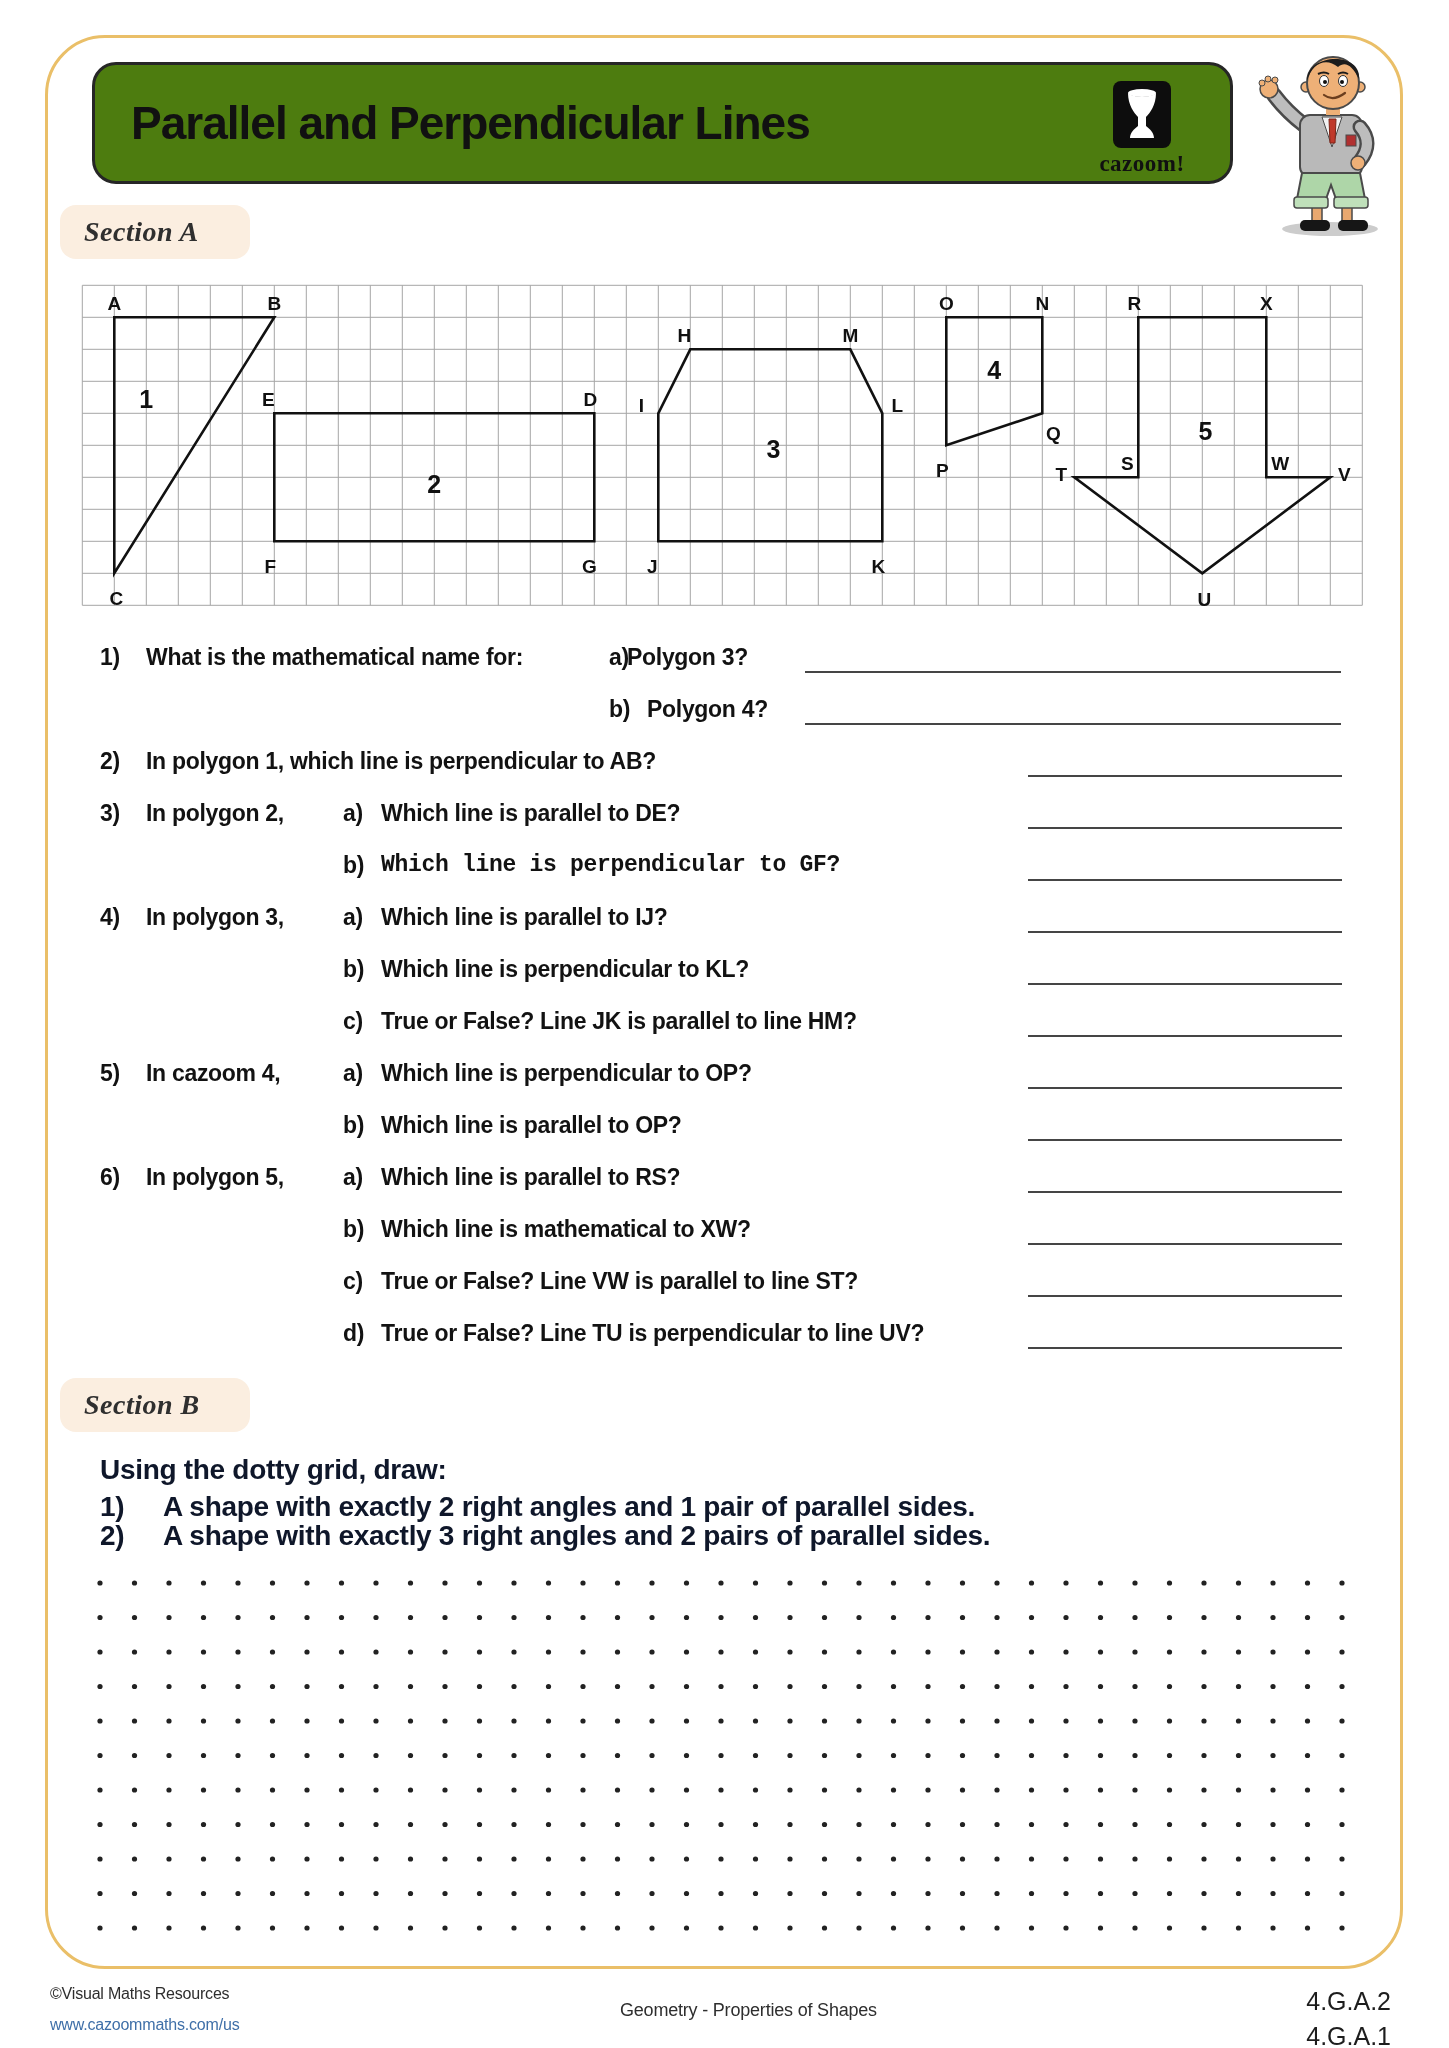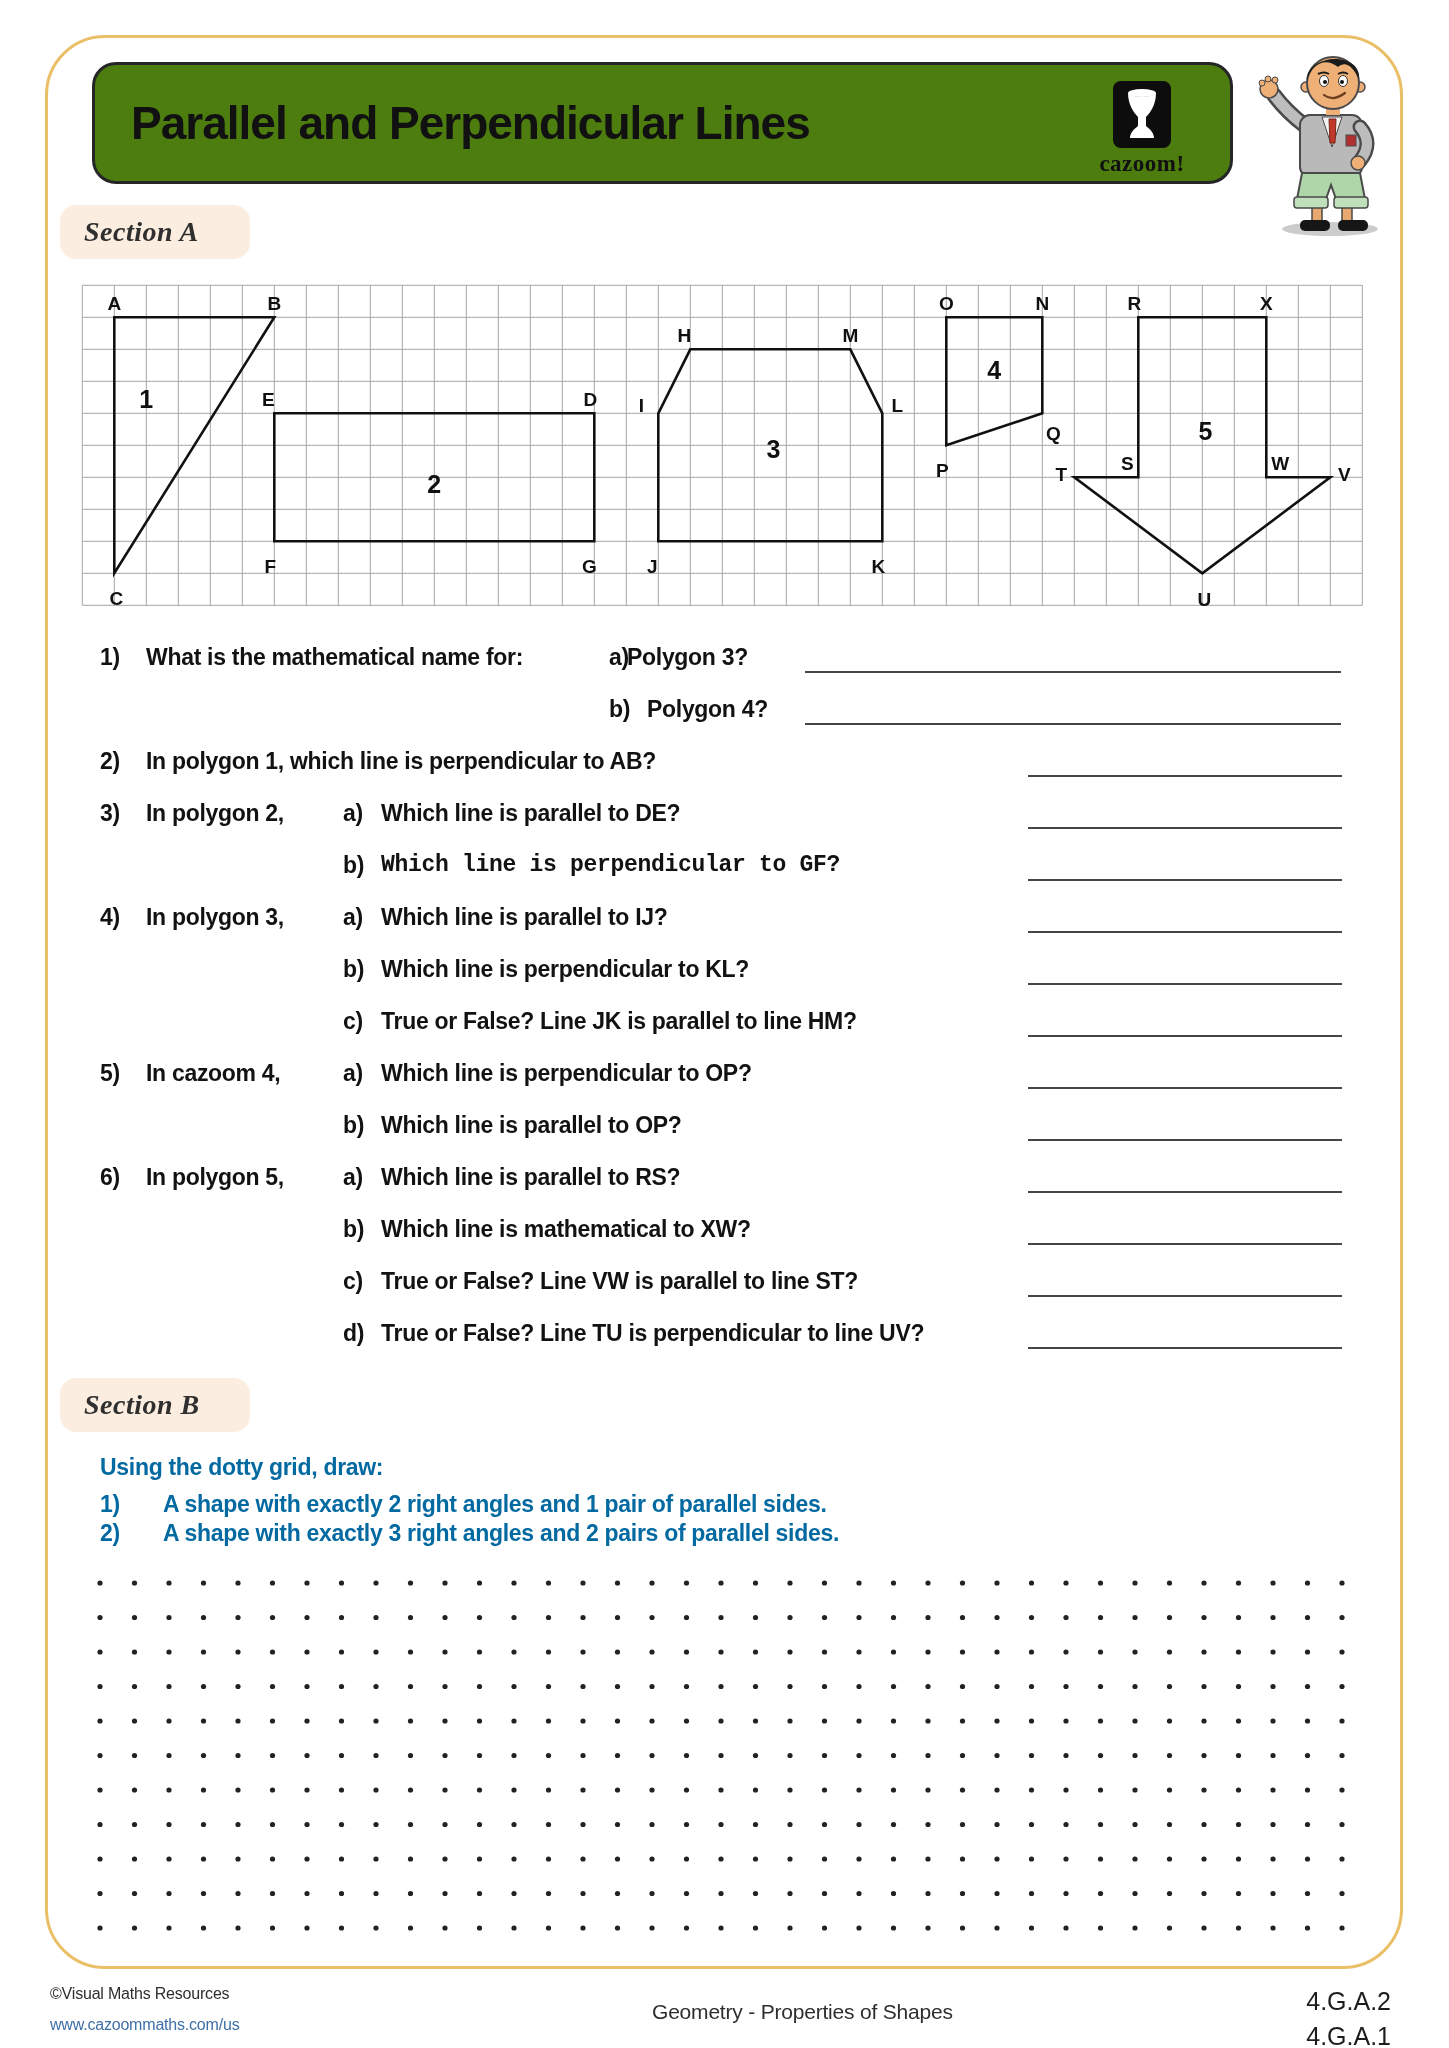--- a/index.html
+++ b/index.html
@@ -15,21 +15,21 @@
   .logo-box{margin:0 auto;width:58px;height:67px;background:#0d0d0d;border-radius:8px;position:relative;}
   .logo-text{margin-top:3px;font-family:"Liberation Serif",serif;font-weight:bold;
              font-size:23px;color:#111;letter-spacing:0.5px;}
   .section-tag{position:absolute;width:190px;height:54px;background:#fbeee0;border-radius:16px;}
   .section-tag span{position:absolute;left:24px;top:0;height:54px;display:flex;align-items:center;
         font-family:"Liberation Serif",serif;font-style:italic;font-weight:bold;
         font-size:28px;color:#2f2f2f;letter-spacing:0.5px;}
   .q-area span{position:absolute;white-space:nowrap;font-size:23px;font-weight:bold;
         color:#121212;letter-spacing:-0.3px;}
   .answer-line{position:absolute;height:2px;background:#454545;}
-  .sb-text{position:absolute;white-space:nowrap;font-size:23px;font-weight:bold;color:#0369a1;letter-spacing:-0.3px;}
+  .sb-text{position:absolute;white-space:nowrap;font-size:28px;font-weight:bold;color:#0f172a;letter-spacing:-0.3px;}
   .footer-text{position:absolute;font-size:16px;color:#2e2e2e;letter-spacing:-0.2px;}
   .footer-link{color:#3f6fa8;}
   .standards{position:absolute;right:58px;text-align:right;font-size:25px;color:#1d1d1d;line-height:35px;}
   svg text{font-family:"Liberation Sans",sans-serif;}
   .vlabel{font-size:19px;font-weight:bold;fill:#101010;text-anchor:middle;dominant-baseline:central;}
   .pnum{font-size:25px;font-weight:bold;fill:#101010;text-anchor:middle;dominant-baseline:central;}
 </style>
 </head>
 <body>
 
@@ -657,19 +657,19 @@
       <circle cx="1081.5" cy="357" r="2.6" fill="#222"></circle>
       <circle cx="1116" cy="357" r="2.6" fill="#222"></circle>
       <circle cx="1150.5" cy="357" r="2.6" fill="#222"></circle>
       <circle cx="1185" cy="357" r="2.6" fill="#222"></circle>
       <circle cx="1219.5" cy="357" r="2.6" fill="#222"></circle>
       <circle cx="1254" cy="357" r="2.6" fill="#222"></circle>
     </svg>
 
   <div class="footer-text" style="left:50px;top:1985px;">©Visual Maths Resources</div>
   <div class="footer-text footer-link" style="left:50px;top:2016px;">www.cazoommaths.com/us</div>
-  <div class="footer-text" style="left:652px;top:2000px;font-size:21px;">Geometry - Properties of Shapes</div>
+  <div class="footer-text" style="left:620px;top:2000px;font-size:18px;">Geometry - Properties of Shapes</div>
   <div class="standards" style="top:1984px;">
     <div>4.G.A.2</div>
     <div>4.G.A.1</div>
   </div>
 
 </div>
 
 </body></html>

